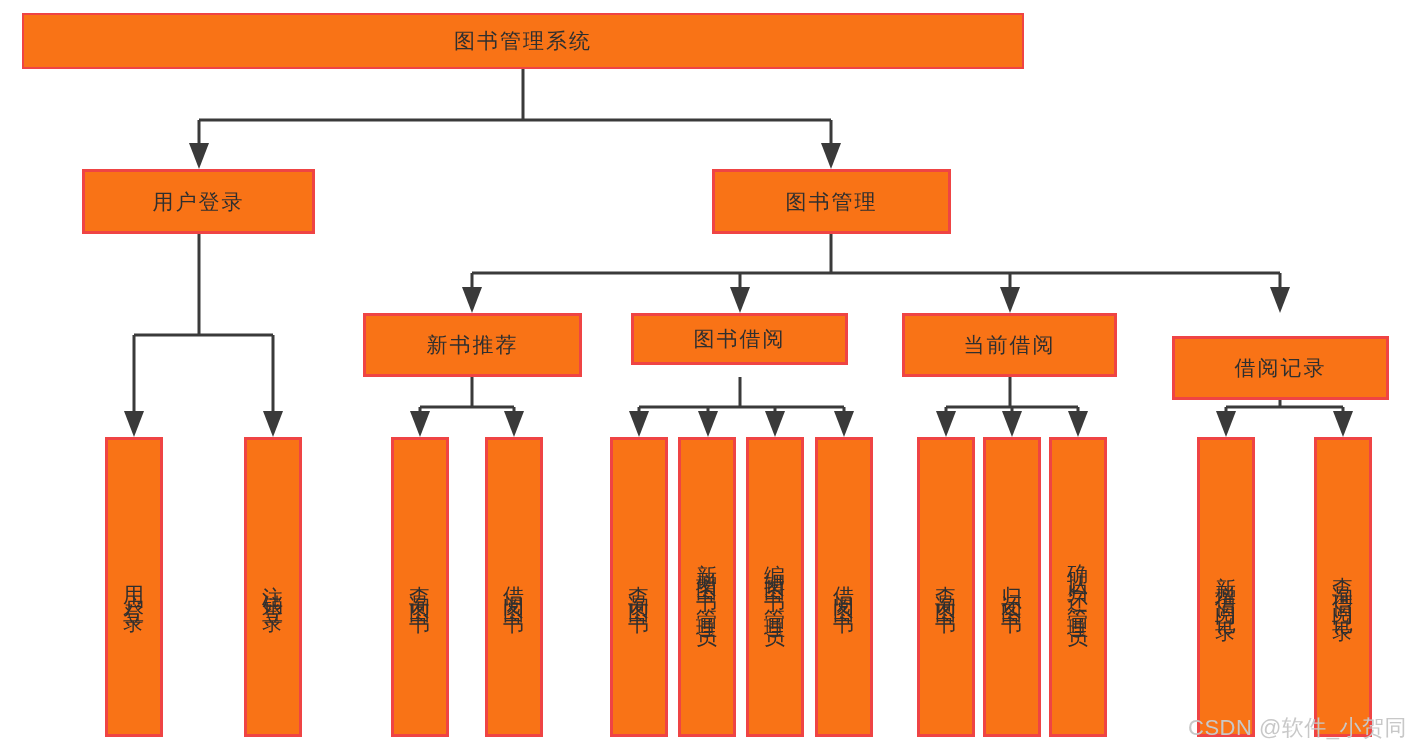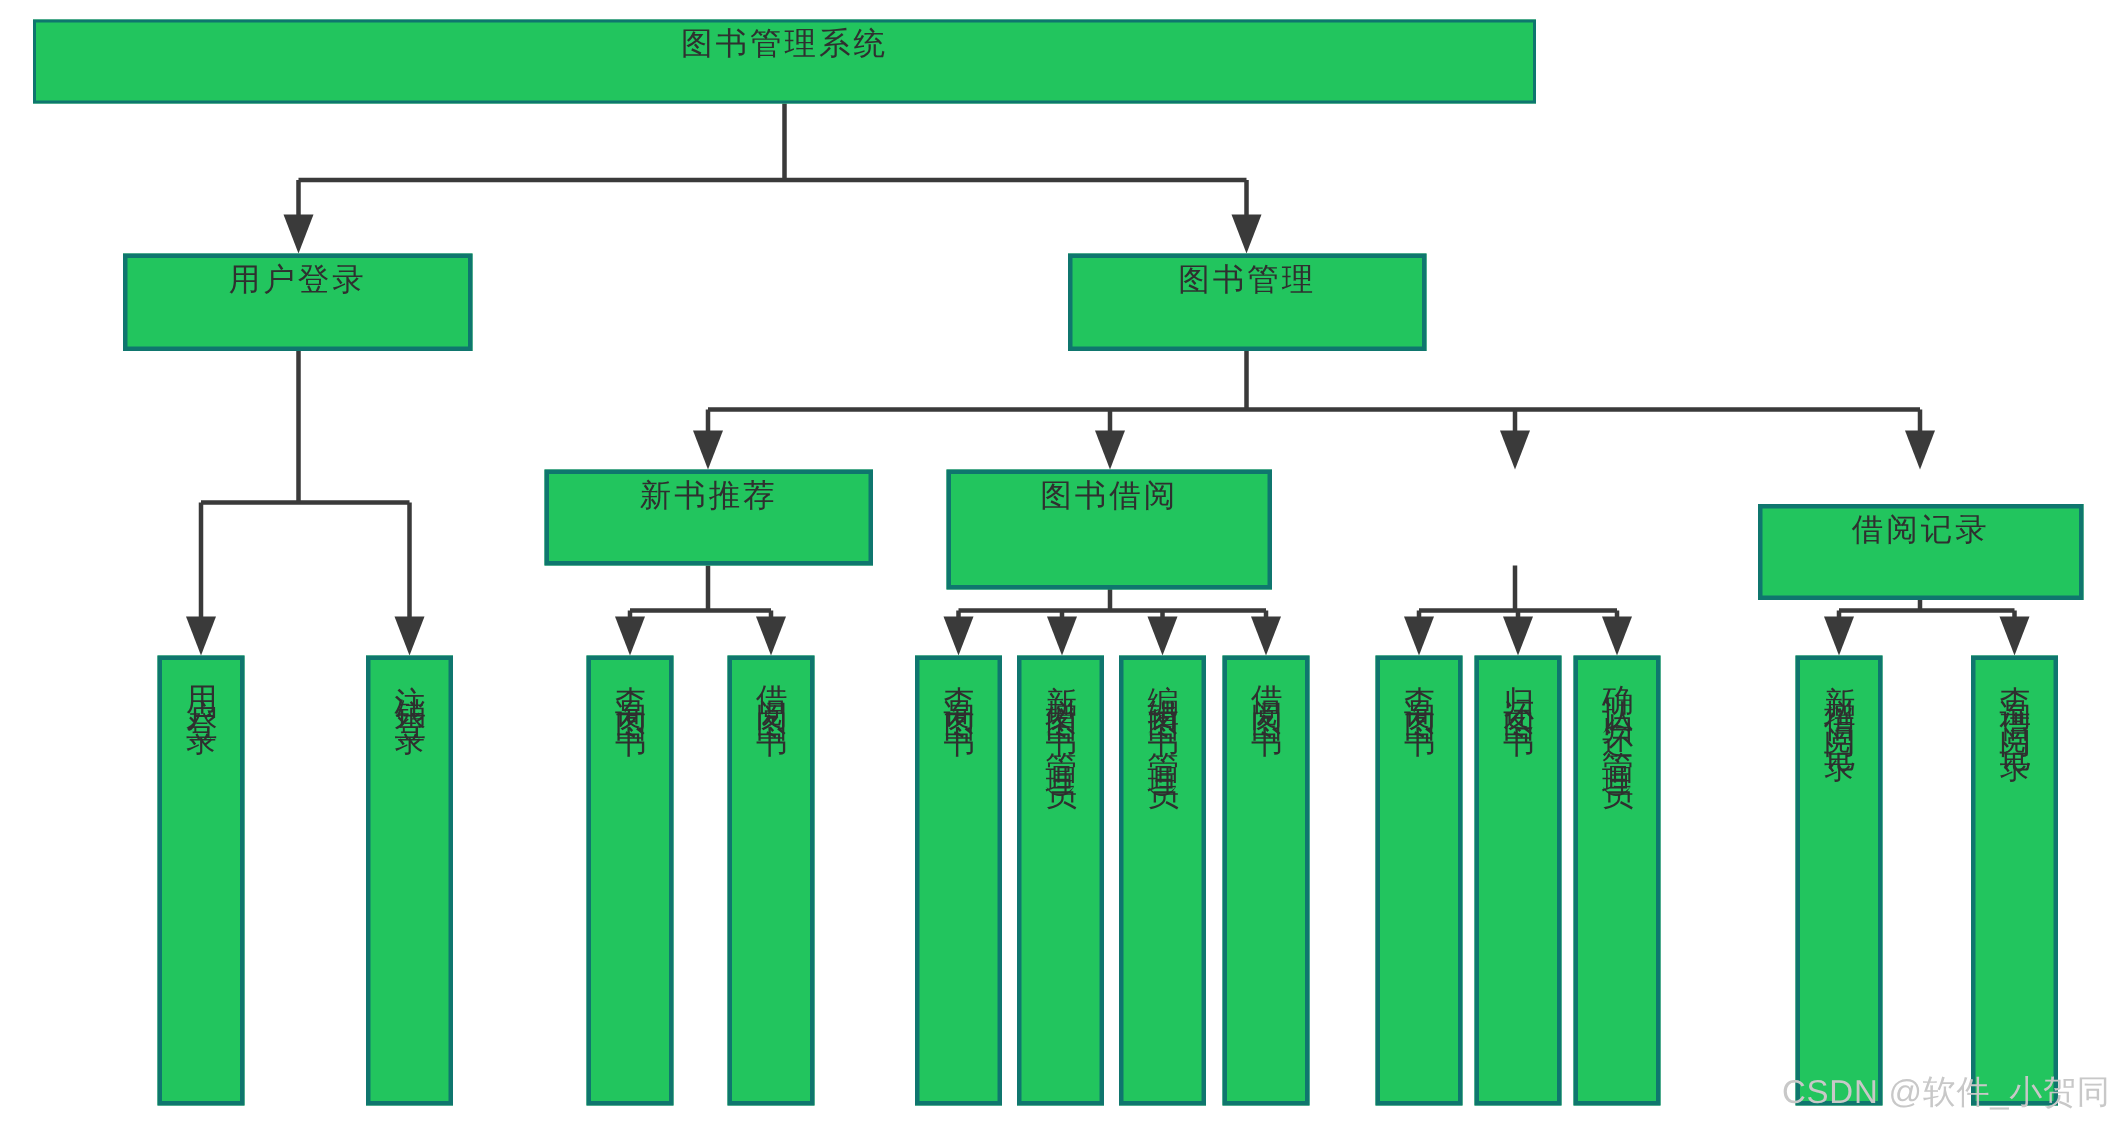--- a/index.html
+++ b/index.html
@@ -17,23 +17,24 @@
   }
   #wires {
     position: absolute;
     left: 0; top: 0;
     width: 1405px;
     height: 747px;
   }
   .box {
     position: absolute;
     box-sizing: border-box;
-    border: 3px solid #0f766e;
-    background: #22c55e;
+    border: 3px solid #ef4444;
+    background: #f97316;
     display: flex;
+    align-items: center;
     justify-content: center;
     color: #2f2f2f;
   }
   .box.root { border-width: 2px; }
   .hlbl {
     font-size: 21px;
     letter-spacing: 2px;
     white-space: nowrap;
     color: #2f2f2f;
   }
@@ -114,22 +115,25 @@
   <div class="box" style="left:82px; top:169px; width:233px; height:65px;">
     <span class="hlbl">用户登录</span>
   </div>
   <div class="box" style="left:712px; top:169px; width:239px; height:65px;">
     <span class="hlbl">图书管理</span>
   </div>
 
   <div class="box" style="left:363px; top:313px; width:219px; height:64px;">
     <span class="hlbl">新书推荐</span>
   </div>
-  <div class="box" style="left:631px; top:313px; width:217px; height:80px;">
+  <div class="box" style="left:631px; top:313px; width:217px; height:52px;">
     <span class="hlbl">图书借阅</span>
+  </div>
+  <div class="box" style="left:902px; top:313px; width:215px; height:64px;">
+    <span class="hlbl">当前借阅</span>
   </div>
   <div class="box" style="left:1172px; top:313px; width:217px; height:64px;margin-top:23px;">
     <span class="hlbl">借阅记录</span>
   </div>
 
   <div class="box" style="left:105px; top:437px; width:58px; height:300px;">
     <span class="vlbl">用户登录</span>
   </div>
   <div class="box" style="left:244px; top:437px; width:58px; height:300px;">
     <span class="vlbl">注销登录</span>

